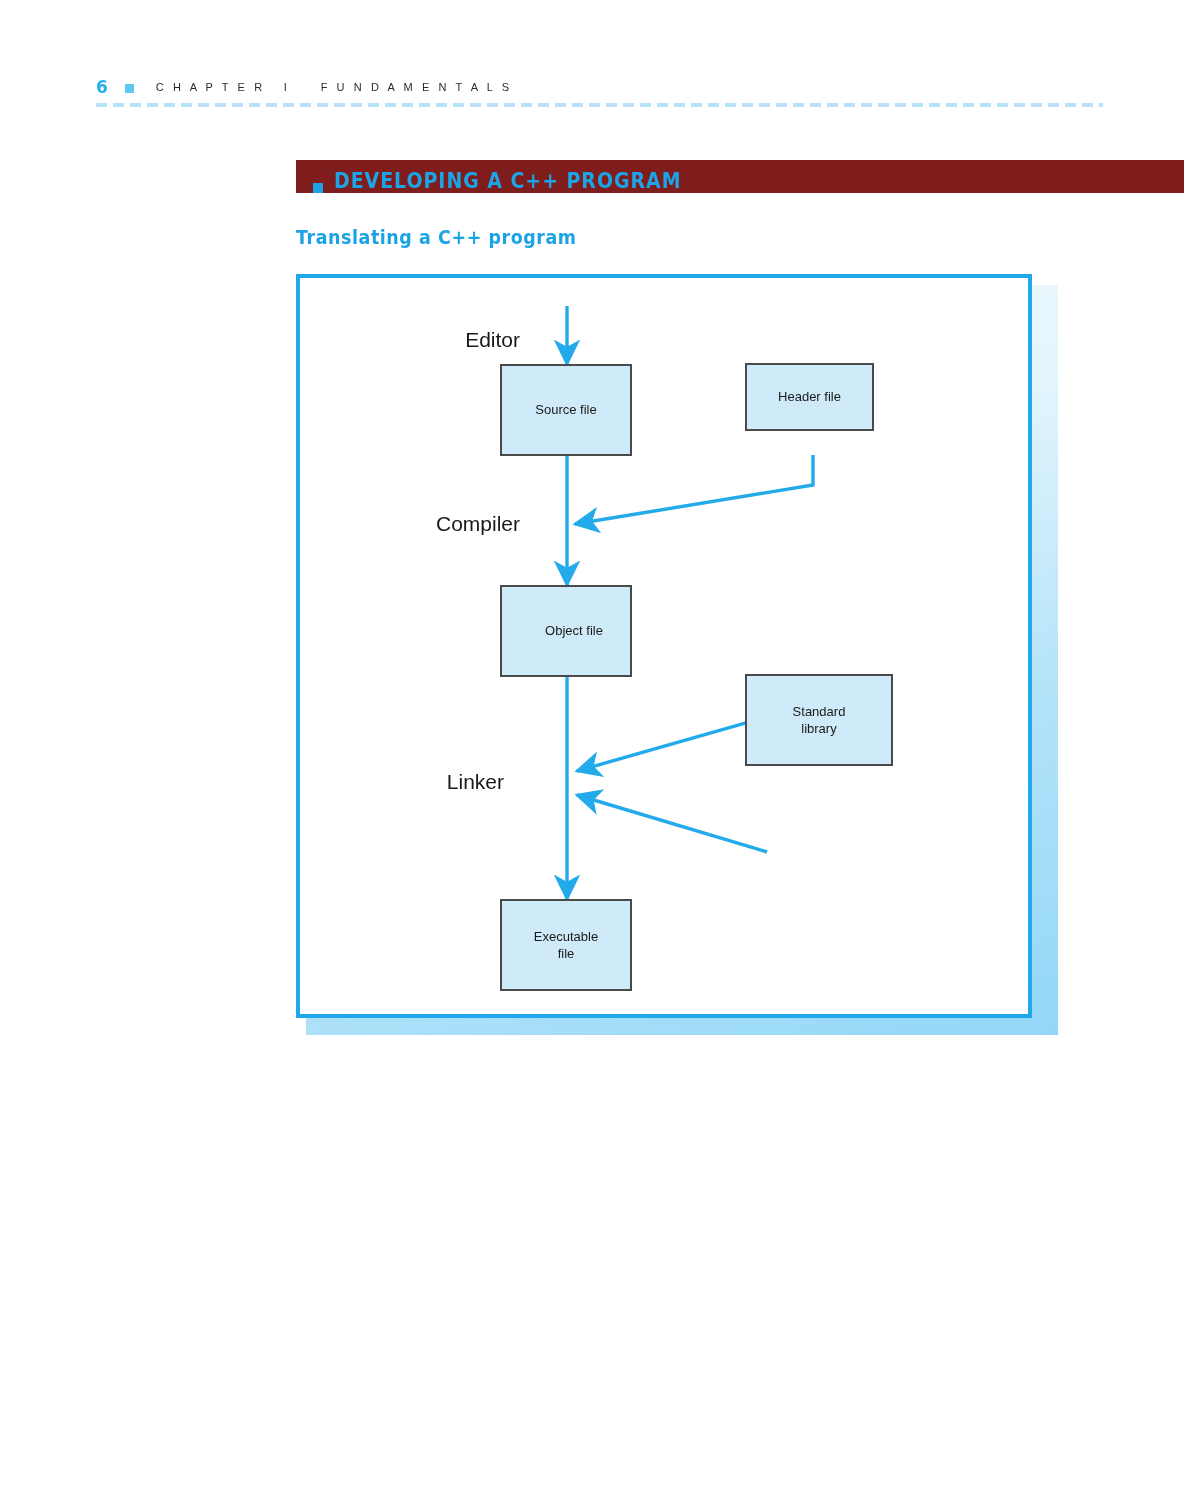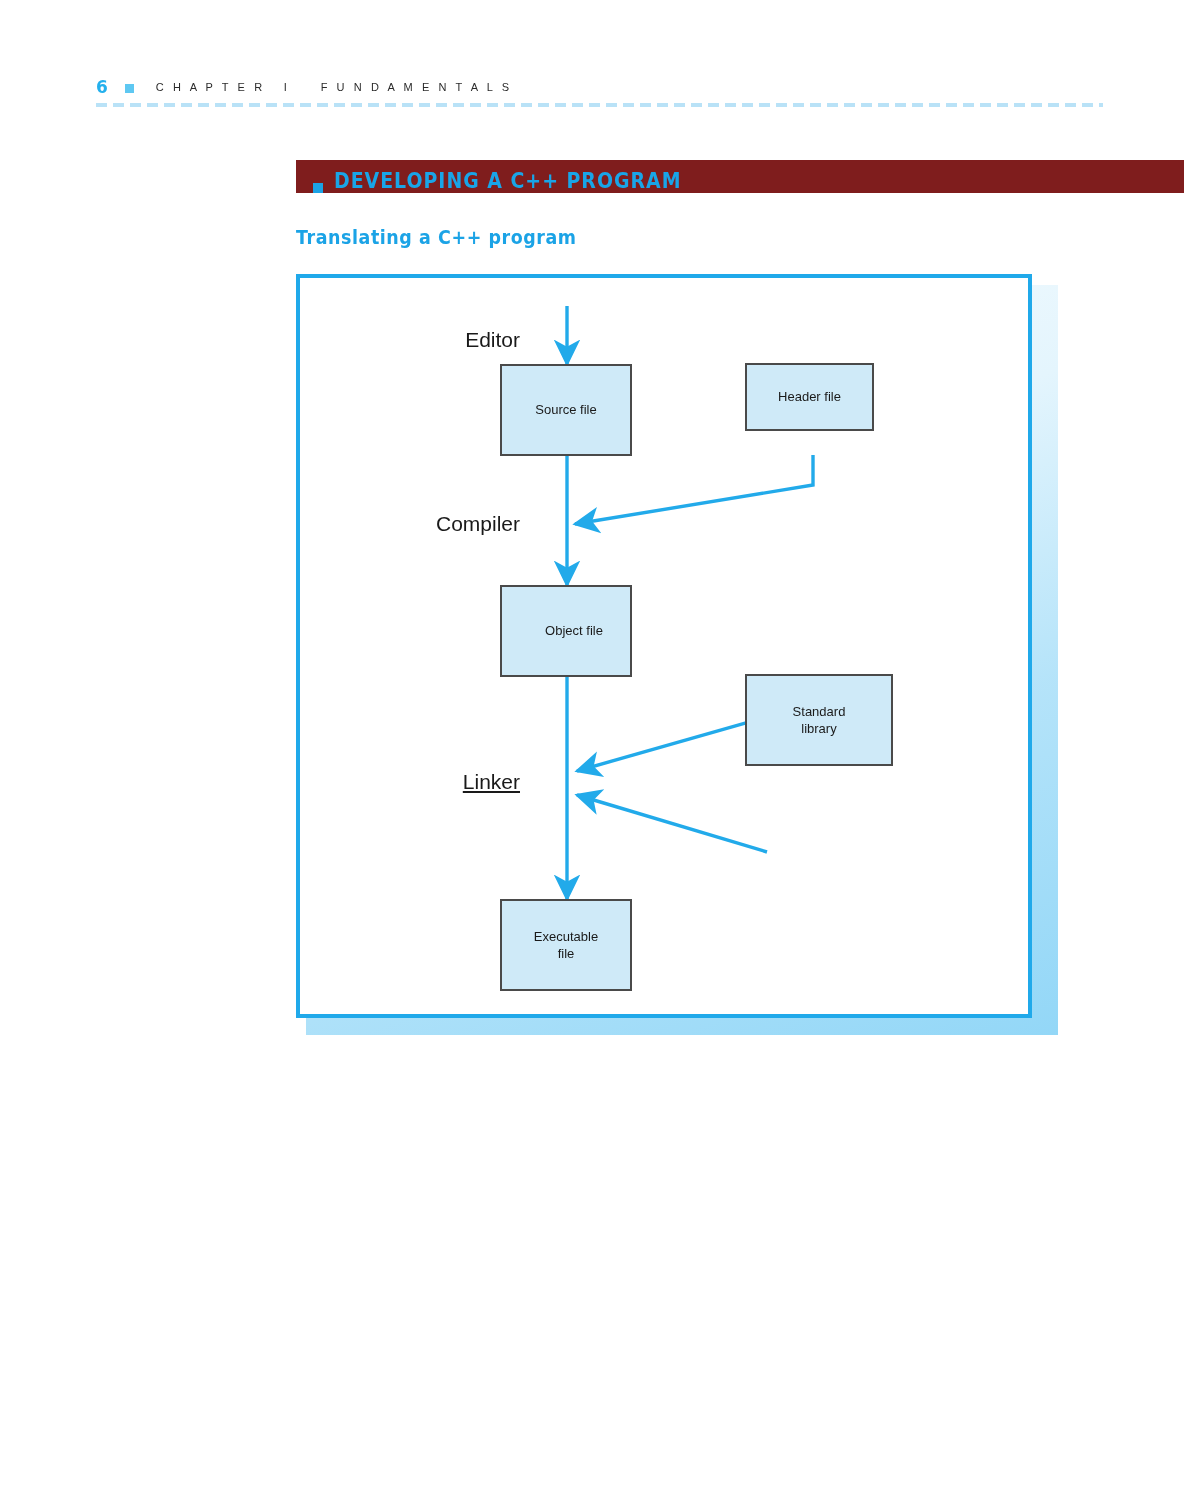--- a/index.html
+++ b/index.html
@@ -200,21 +200,21 @@
       <line x1="271" y1="403" x2="271" y2="625" marker-end="url(#ah)"></line>
 
       <path d="M 471,443 L 281,497" marker-end="url(#ah)"></path>
 
       <path d="M 471,578 L 281,521" marker-end="url(#ah)"></path>
     </g>
   </svg>
 
   <div class="stage-label" style="left:104px; top:54px; width:120px;">Editor</div>
   <div class="stage-label" style="left:84px; top:238px; width:140px;">Compiler</div>
-  <div class="stage-label" style="left:104px; top:496px; width:120px;text-decoration:underline;">Linker</div>
+  <div class="stage-label" style="left:88px; top:496px; width:120px;">Linker</div>
 
   <div class="flow-box" style="left:204px; top:90px; width:132px; height:92px;">Source file</div>
 
   <div class="flow-box" style="left:449px; top:89px; width:129px; height:68px;">Header file</div>
 
   <div class="flow-box" style="left:204px; top:311px; width:132px; height:92px;padding-left:16px;">Object file</div>
 
   <div class="flow-box" style="left:449px; top:400px; width:148px; height:92px; white-space:pre-line;">Standard
 library</div>
 

